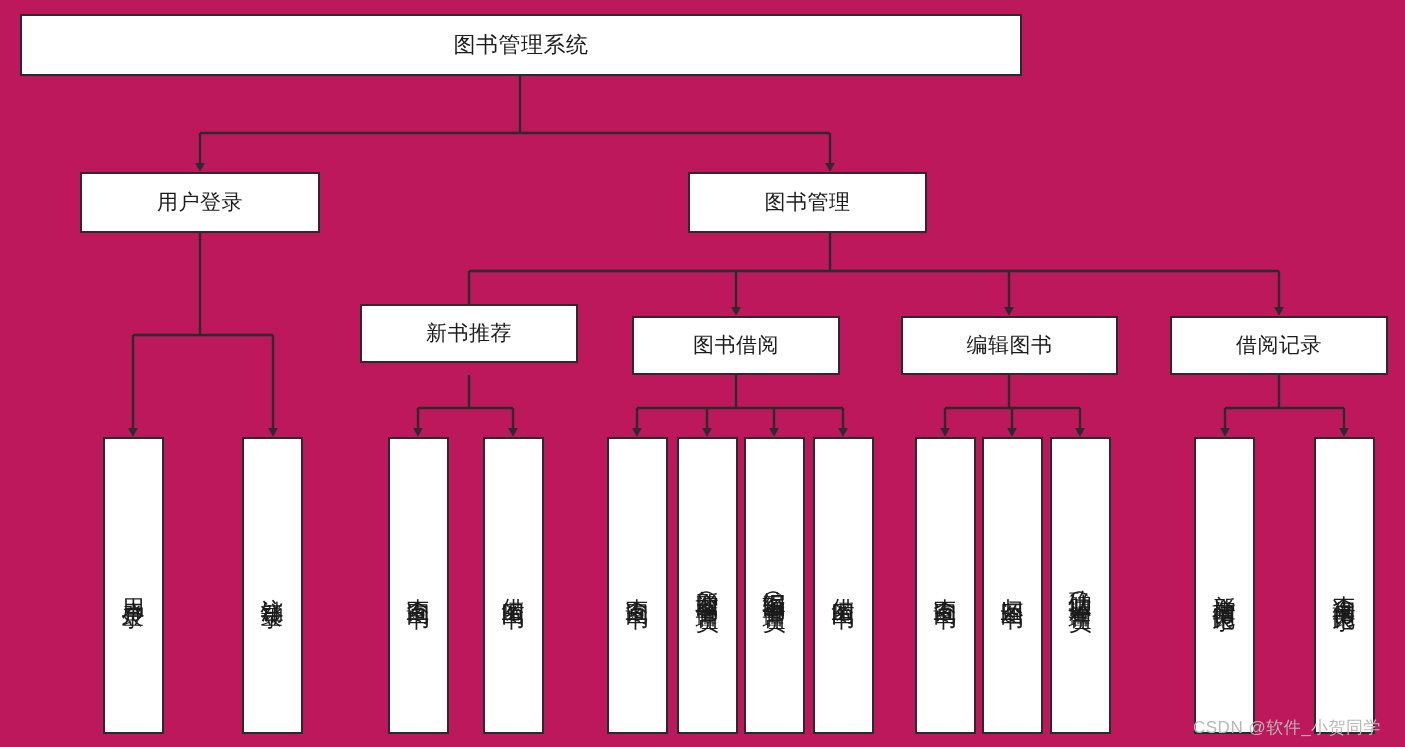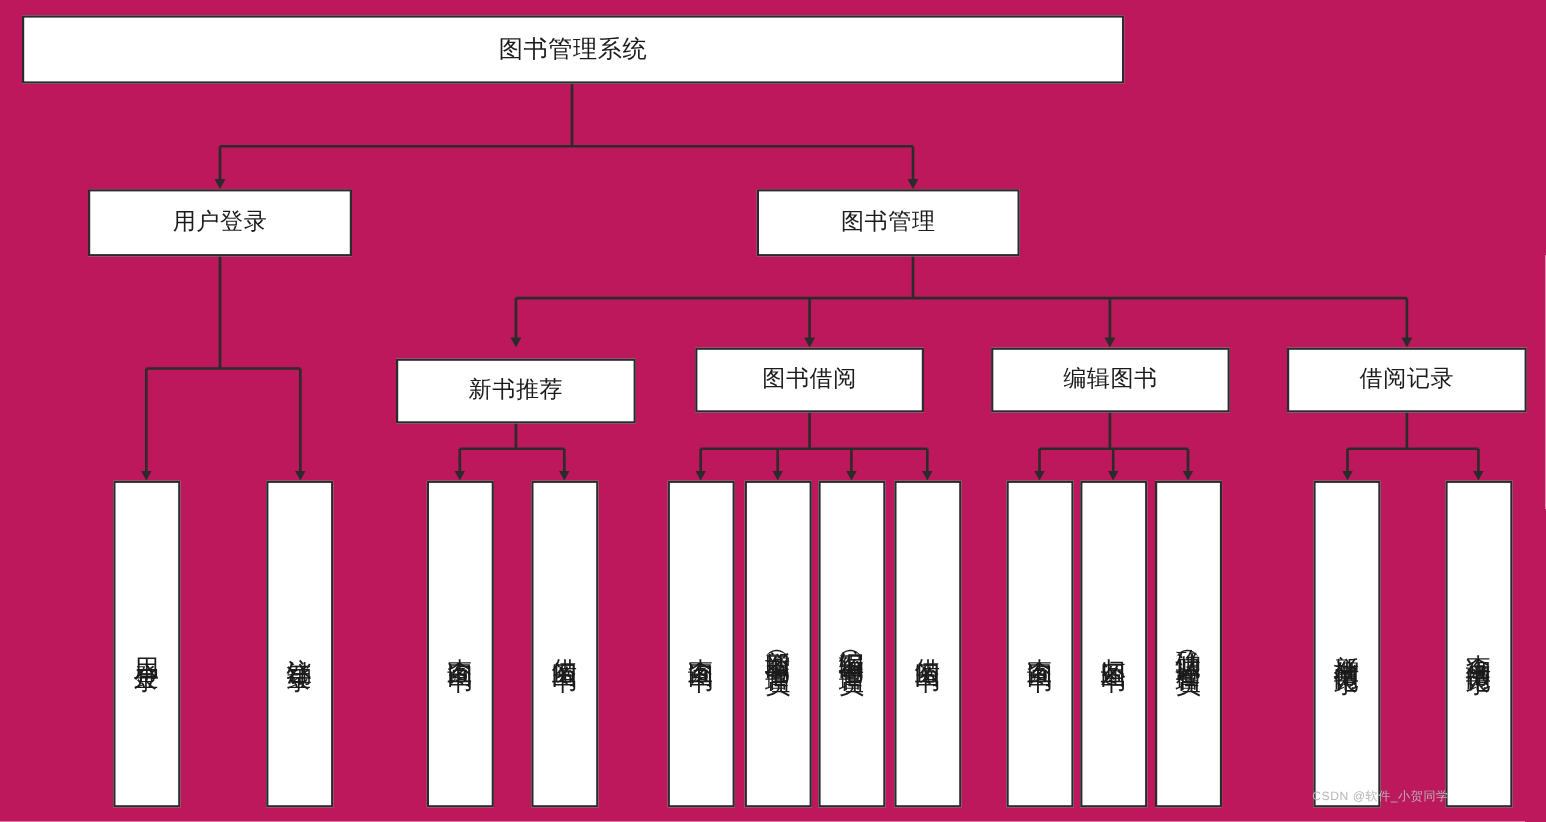--- a/index.html
+++ b/index.html
@@ -59,21 +59,21 @@
     writing-mode: vertical-rl;
     text-orientation: upright;
     font-size: 23px;
     line-height: 1.05;
     letter-spacing: 3px;
     white-space: nowrap;
     max-height: 100%;
   }
   .watermark {
     position: absolute;
-    font-size: 11px;
+    font-size: 17px;
     color: #b7b7b7;
     white-space: nowrap;
     letter-spacing: 0.5px;
   }
 </style>
 </head>
 <body>
 
 <div id="canvas">
 
@@ -131,21 +131,21 @@
     <span class="label">图书管理系统</span>
   </div>
 
   <div class="node horiz" style="left:80px; top:172px; width:240px; height:61px;">
     <span class="label">用户登录</span>
   </div>
   <div class="node horiz" style="left:688px; top:172px; width:239px; height:61px;">
     <span class="label">图书管理</span>
   </div>
 
-  <div class="node horiz" style="left:360px; top:326px; width:218px; height:59px;">
+  <div class="node horiz" style="left:360px; top:304px; width:218px; height:59px;">
     <span class="label">新书推荐</span>
   </div>
   <div class="node horiz" style="left:632px; top:316px; width:208px; height:59px;">
     <span class="label">图书借阅</span>
   </div>
   <div class="node horiz" style="left:901px; top:316px; width:217px; height:59px;">
     <span class="label">编辑图书</span>
   </div>
   <div class="node horiz" style="left:1170px; top:316px; width:218px; height:59px;">
     <span class="label">借阅记录</span>

